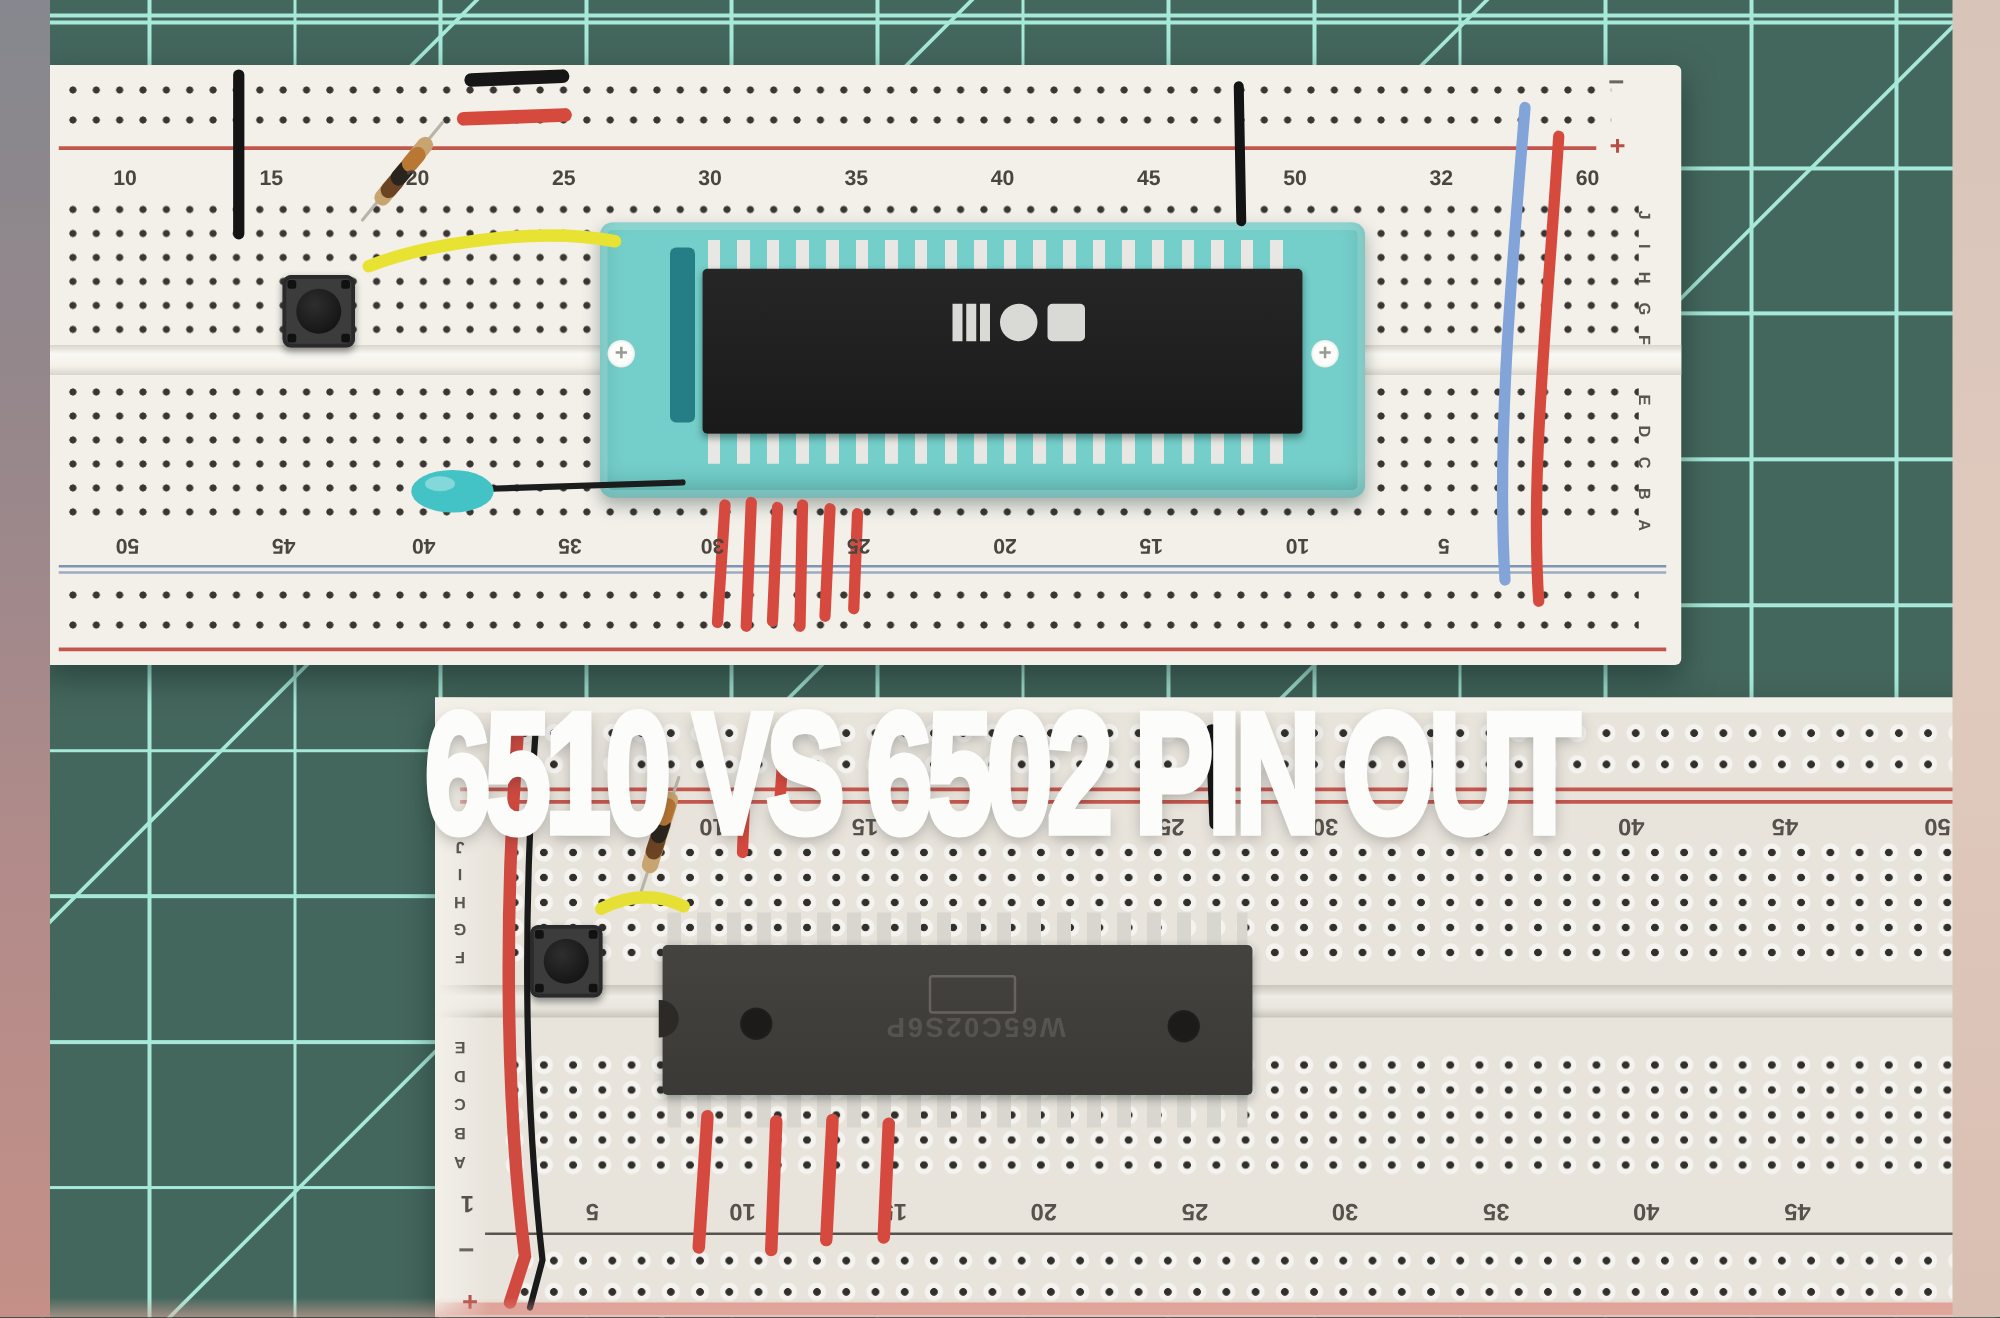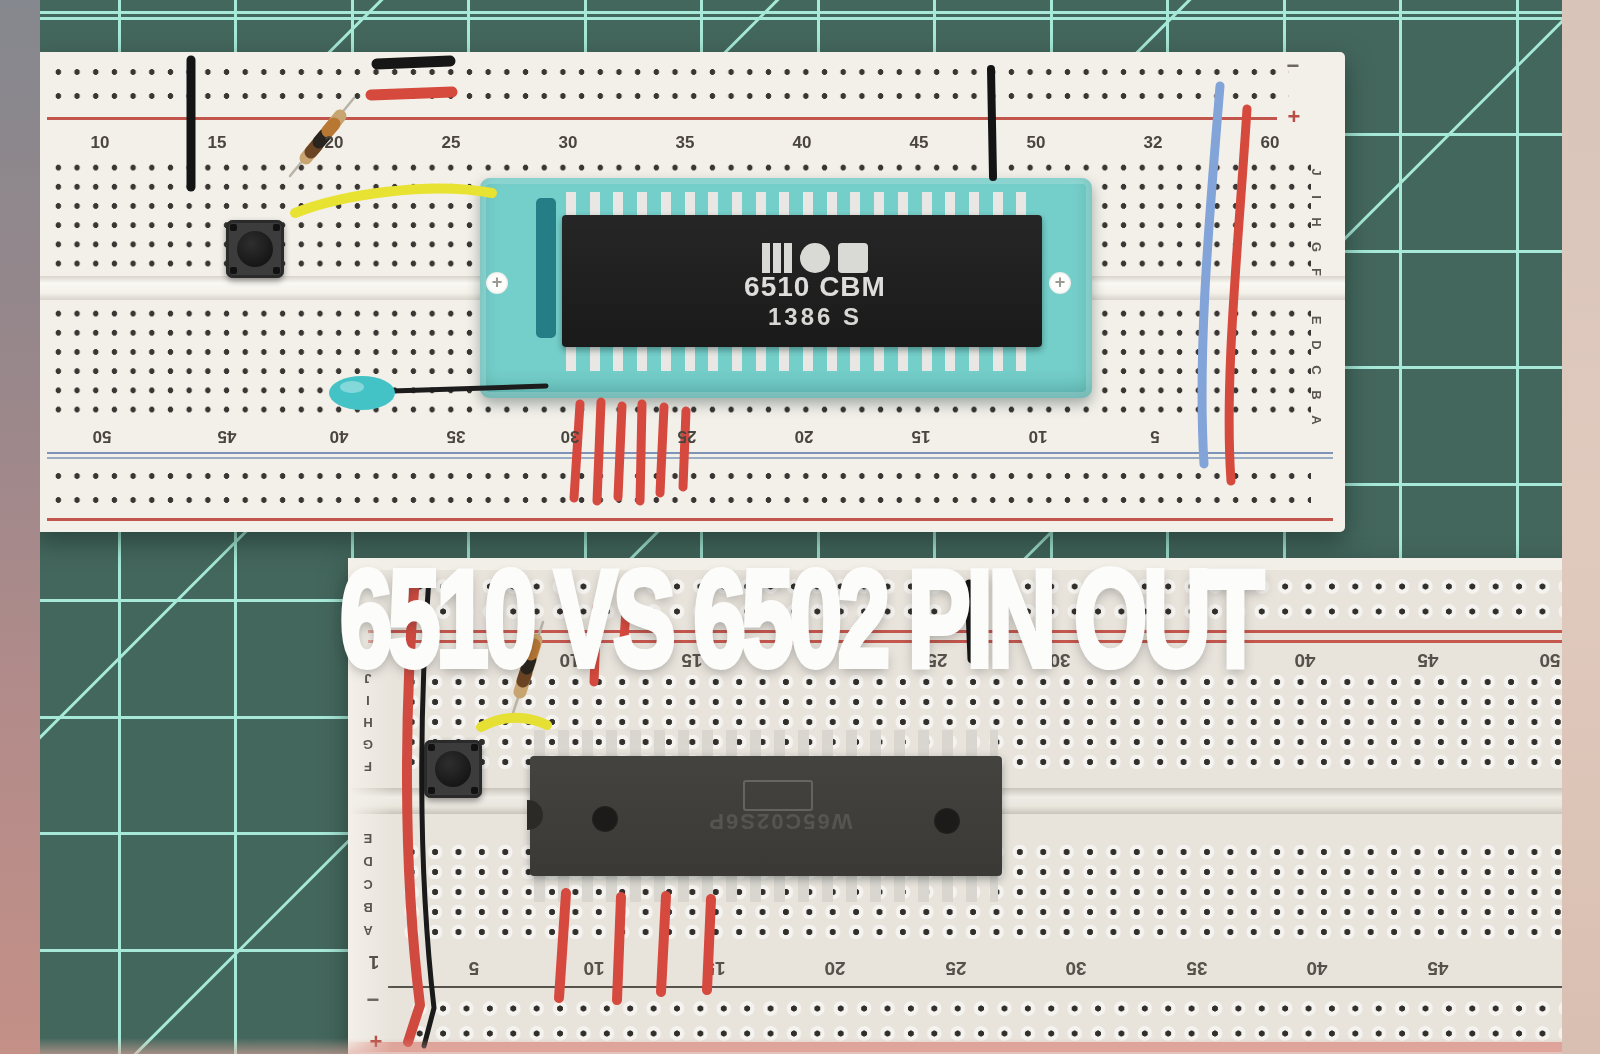--- a/index.html
+++ b/index.html
@@ -197,22 +197,20 @@
   <div class="chip zmid" id="chip1">
     <div class="chip-logo">
       <div class="mos-bars">
           <div class="mos-bar"></div>
           <div class="mos-bar"></div>
           <div class="mos-bar"></div>
         </div>
       <div class="mos-circle"></div>
         <div class="mos-square"></div>
     </div>
-    <div class="chip-line1">6510 CBM</div>
-    <div class="chip-line2">1386 S</div>
   </div>
 
   <div class="pins2 zmid" style="left:534px;top:730px;width:464px;height:28px;"></div>
   <div class="pins2 zmid" style="left:534px;top:874px;width:464px;height:28px;"></div>
   <div class="chip zmid" id="chip2">
     <div class="notch"></div>
     <div class="dimple" style="left:62px;top:50px;"></div>
     <div class="dimple" style="left:404px;top:52px;"></div>
     <div class="emboss"></div>
     <div class="faint">W65C02S6P</div>

